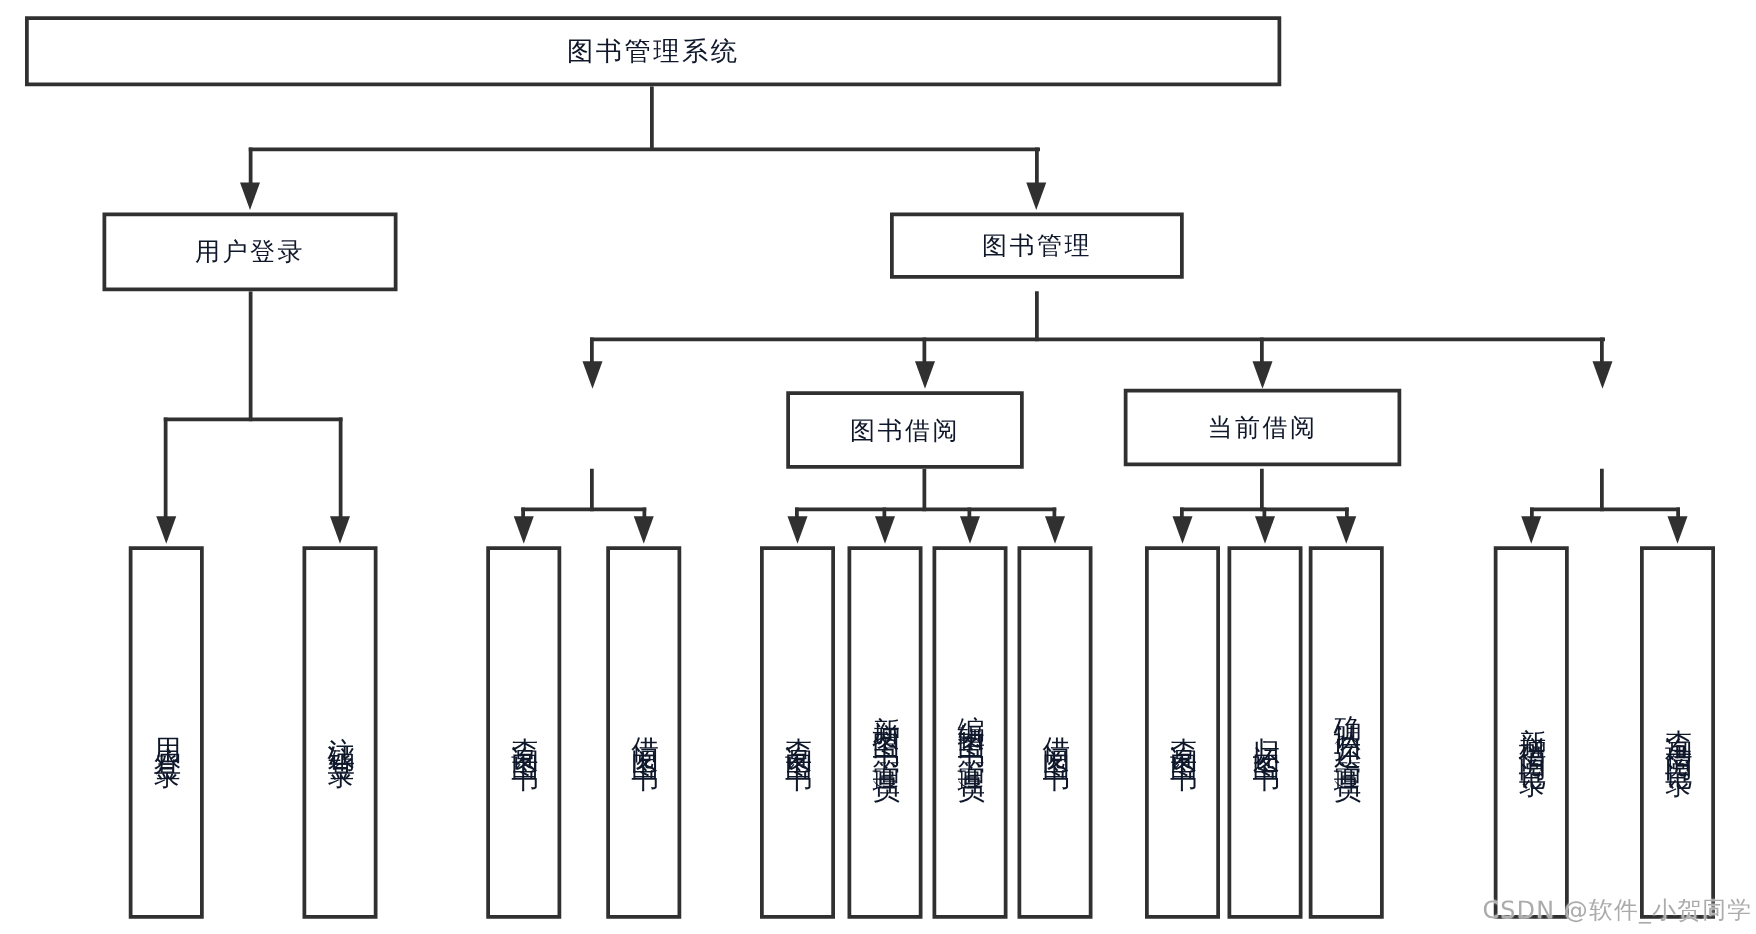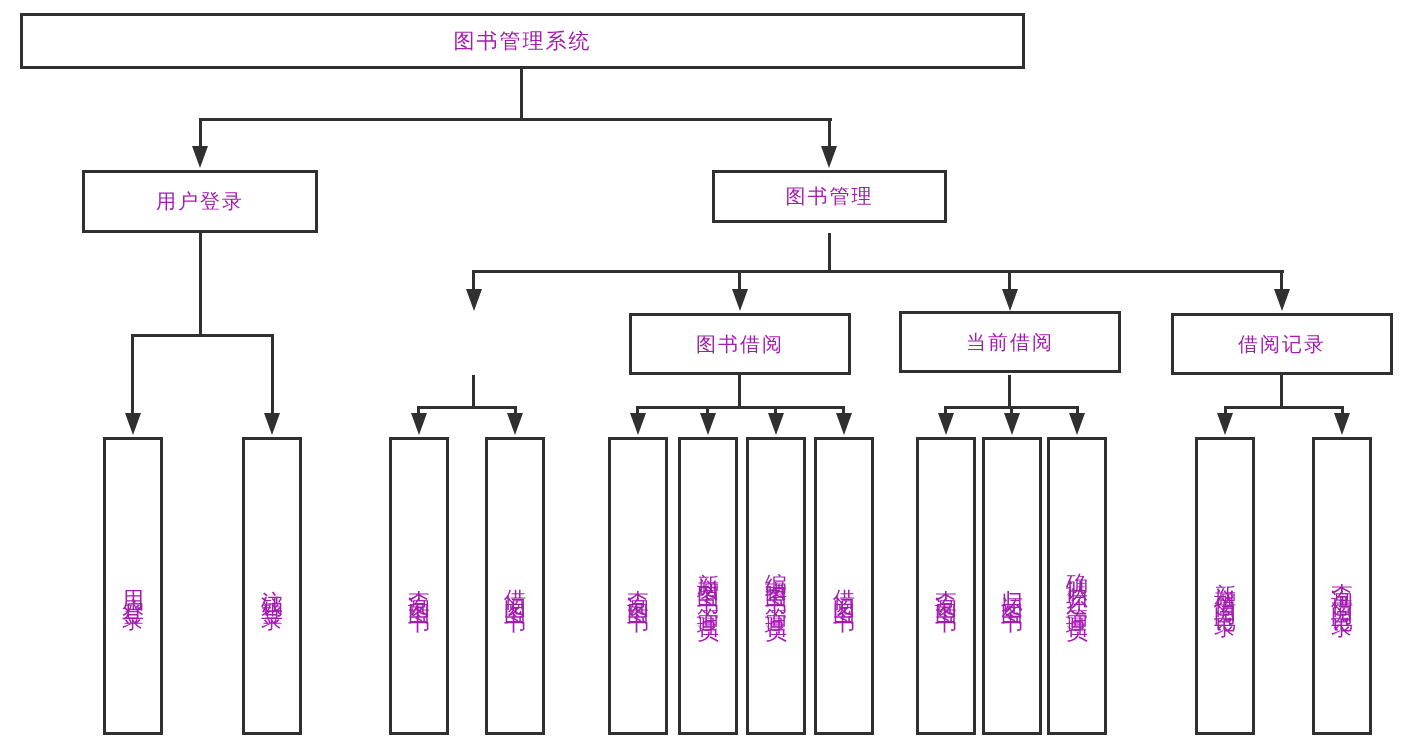--- a/index.html
+++ b/index.html
@@ -4,21 +4,21 @@
 <style>
   html,body{margin:0;padding:0;background:#fff;}
   .stage{
     position:relative;width:1405px;height:747px;background:#ffffff;overflow:hidden;
     font-family:"DejaVu Sans","Liberation Sans",sans-serif;
   }
   .box{
     position:absolute;box-sizing:border-box;border:3px solid #303030;background:#ffffff;
     display:flex;align-items:center;justify-content:center;z-index:2;
   }
-  .lbl{color:#a21caf;font-size:20px;letter-spacing:2px;white-space:nowrap;}
+  .lbl{color:#0f172a;font-size:20px;letter-spacing:2px;white-space:nowrap;}
   .t21{font-size:21px;}
   .vbox .lbl{
     writing-mode:vertical-rl;text-orientation:mixed;
     font-size:22px;letter-spacing:7px;line-height:1;white-space:normal;
   }
   .ln{position:absolute;background:#303030;z-index:1;}
   .ah{
     position:absolute;width:0;height:0;z-index:1;
     border-left:8px solid transparent;border-right:8px solid transparent;
     border-top:22px solid #303030;
@@ -63,28 +63,25 @@
   <div class="ln" style="left:472px;top:270px;width:812px;height:3px"></div>
   <div class="ln" style="left:472px;top:270px;width:3px;height:24px"></div>
   <div class="ah" style="left:466px;top:289px"></div>
   <div class="ln" style="left:738px;top:270px;width:3px;height:24px"></div>
   <div class="ah" style="left:732px;top:289px"></div>
   <div class="ln" style="left:1008px;top:270px;width:3px;height:24px"></div>
   <div class="ah" style="left:1002px;top:289px"></div>
   <div class="ln" style="left:1280px;top:270px;width:3px;height:24px"></div>
   <div class="ah" style="left:1274px;top:289px"></div>
 
-  <div class="box" style="left:629px;top:313px;width:222px;height:62px">
+  <div class="box" style="left:629px;top:313px;width:190px;height:62px">
     <span class="lbl">图书借阅</span>
   </div>
   <div class="box" style="left:899px;top:311px;width:222px;height:62px">
     <span class="lbl">当前借阅</span>
-  </div>
-  <div class="box" style="left:1171px;top:313px;width:222px;height:62px">
-    <span class="lbl">借阅记录</span>
   </div>
 
   <div class="ln" style="left:472px;top:375px;width:3px;height:34px"></div>
   <div class="ln" style="left:417px;top:406px;width:100px;height:3px"></div>
   <div class="ln" style="left:417px;top:406px;width:3px;height:12px"></div>
   <div class="ah" style="left:411px;top:413px"></div>
   <div class="ln" style="left:514px;top:406px;width:3px;height:12px"></div>
   <div class="ah" style="left:507px;top:413px"></div>
 
   <div class="ln" style="left:738px;top:375px;width:3px;height:34px"></div>
@@ -151,14 +148,15 @@
     <span class="lbl">确认归还（管理员）</span>
   </div>
 
   <div class="box vbox" style="left:1195px;top:437px;width:60px;height:298px">
     <span class="lbl">新增借阅记录</span>
   </div>
   <div class="box vbox" style="left:1312px;top:437px;width:60px;height:298px">
     <span class="lbl">查询借阅记录</span>
   </div>
 
+  <div class="watermark">CSDN @软件_小贺同学</div>
 
 </div>
 
 </body></html>

